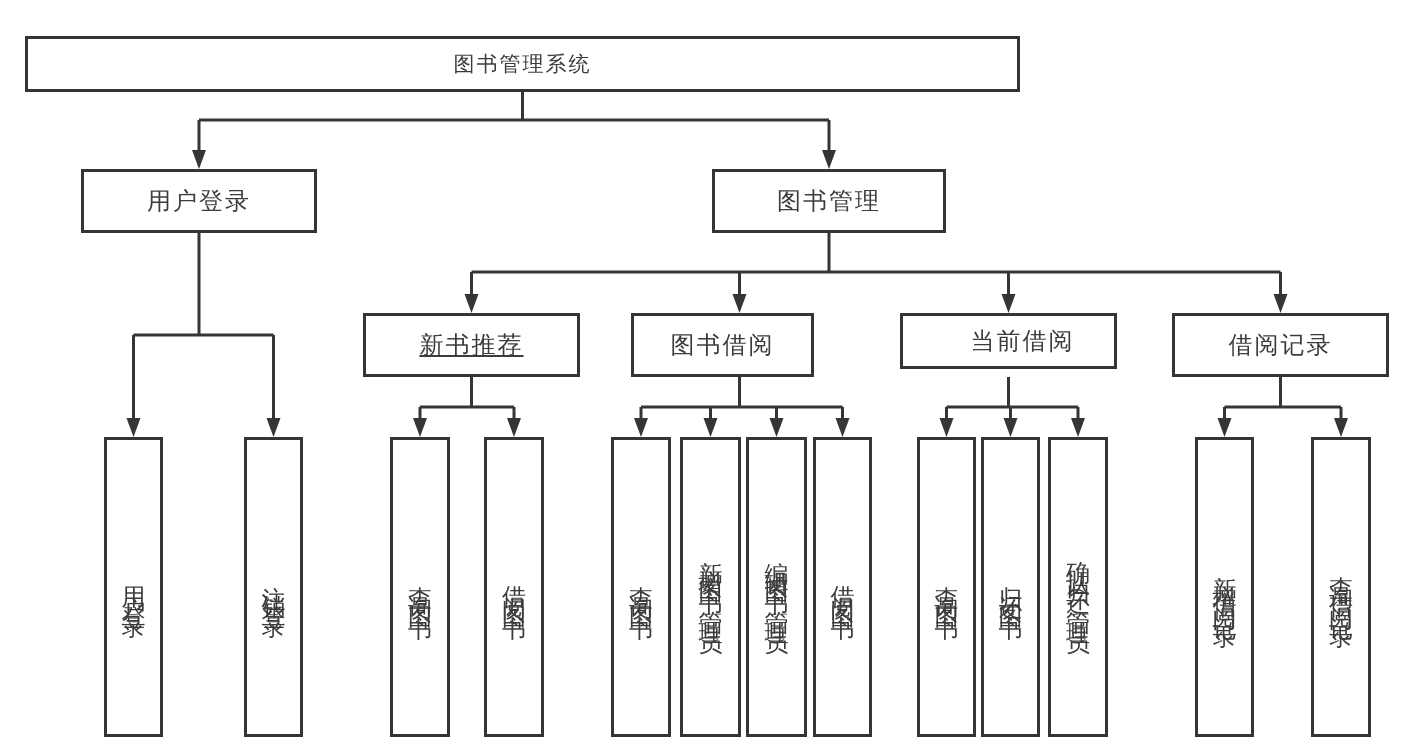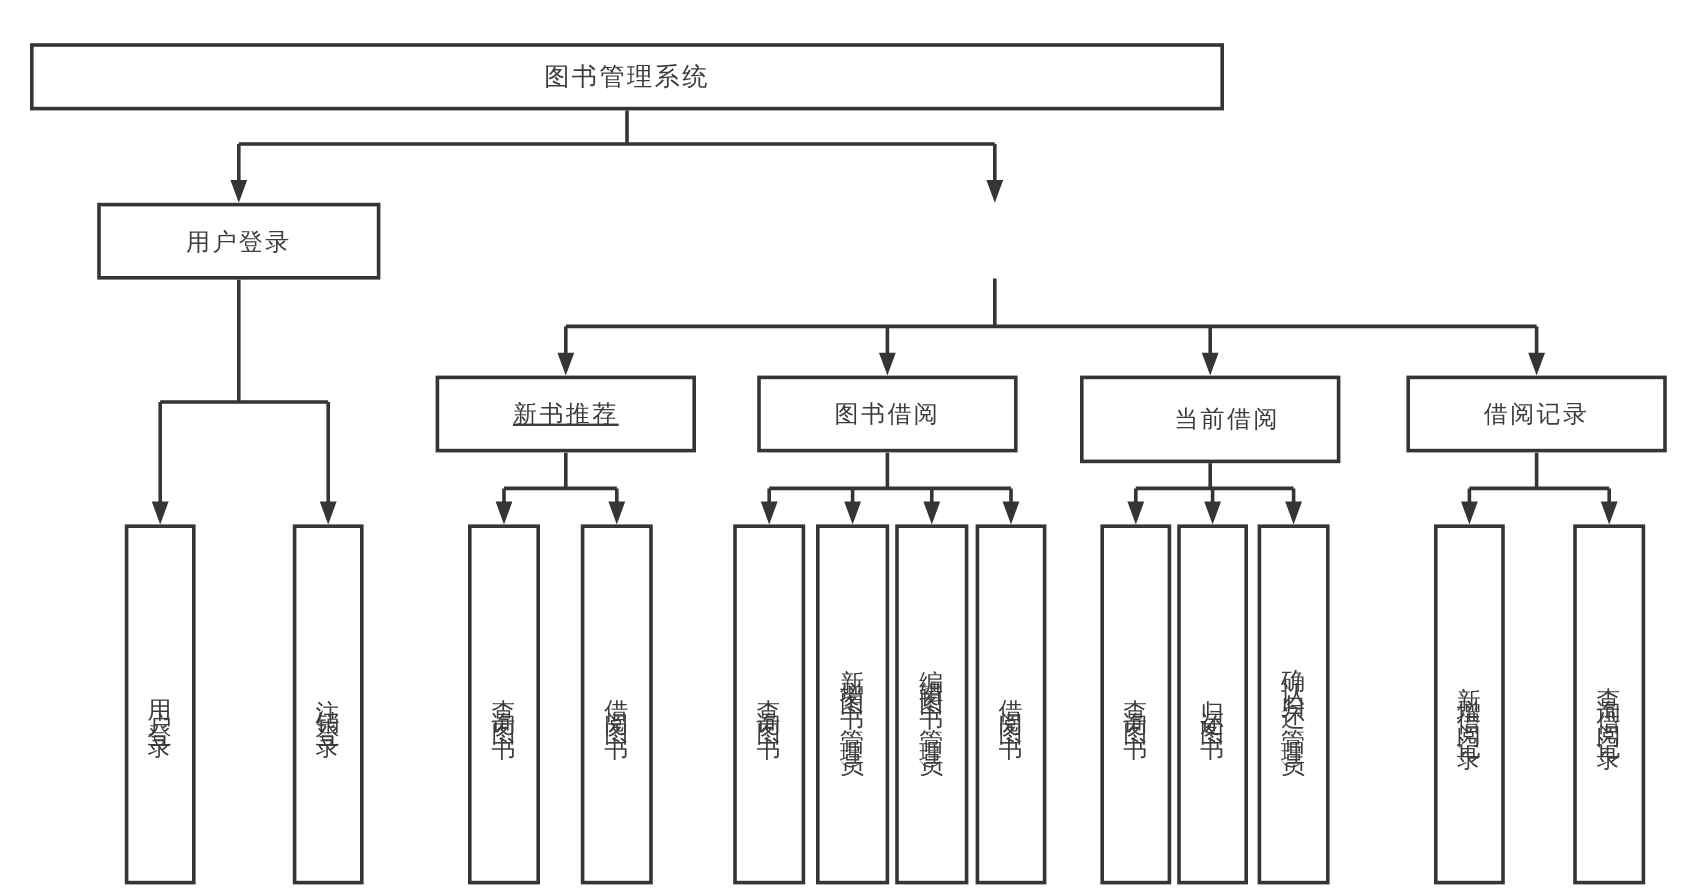--- a/index.html
+++ b/index.html
@@ -23,36 +23,36 @@
   }
   .box {
     position: absolute;
     box-sizing: border-box;
     border: 3px solid #353535;
     background: #ffffff;
     display: flex;
     align-items: center;
     justify-content: center;
     color: #3c3c3c;
-    font-size: 20px;
+    font-size: 24px;
     letter-spacing: 2px;
     z-index: 2;
   }
   .box .vlabel {
     writing-mode: vertical-rl;
     text-orientation: mixed;
     letter-spacing: 10px;
     line-height: 1;
   }
   .root-box    { left: 25px;   top: 12px;  width: 995px; height: 56px; font-size: 21px; margin-top: 24px; }
   .l2a         { left: 81px;   top: 169px; width: 236px; height: 64px; }
   .l2b         { left: 712px;  top: 169px; width: 234px; height: 64px; }
   .l3a         { left: 363px;  top: 313px; width: 217px; height: 64px; text-decoration: underline; }
-  .l3b         { left: 631px;  top: 313px; width: 217px; height: 64px; }
-  .l3c         { left: 900px;  top: 313px; width: 217px; height: 73px; padding-left: 28px; }
+  .l3b         { left: 631px;  top: 313px; width: 183px; height: 64px; }
+  .l3c         { left: 900px;  top: 313px; width: 217px; height: 56px; padding-left: 28px; }
   .l3d         { left: 1172px; top: 313px; width: 217px; height: 64px; }
   .leaf        { top: 437px; height: 300px; }
   .leaf-u1  { left: 104px;  width: 59px; }
   .leaf-u2  { left: 244px;  width: 59px; }
   .leaf-n1  { left: 390px;  width: 60px; }
   .leaf-n2  { left: 484px;  width: 60px; }
   .leaf-b1  { left: 611px;  width: 60px; }
   .leaf-b2  { left: 680px;  width: 61px; }
   .leaf-b3  { left: 746px;  width: 61px; }
   .leaf-b4  { left: 813px;  width: 59px; }
@@ -117,20 +117,23 @@
     </g>
   </svg>
 
   <div class="box root-box">
     <span>图书管理系统</span>
   </div>
 
   <div class="box l2a">
     <span>用户登录</span>
   </div>
+  <div class="box l2b">
+    <span>图书管理</span>
+  </div>
 
   <div class="box l3a">
     <span>新书推荐</span>
   </div>
   <div class="box l3b">
     <span>图书借阅</span>
   </div>
   <div class="box l3c">
     <span>当前借阅</span>
   </div>

